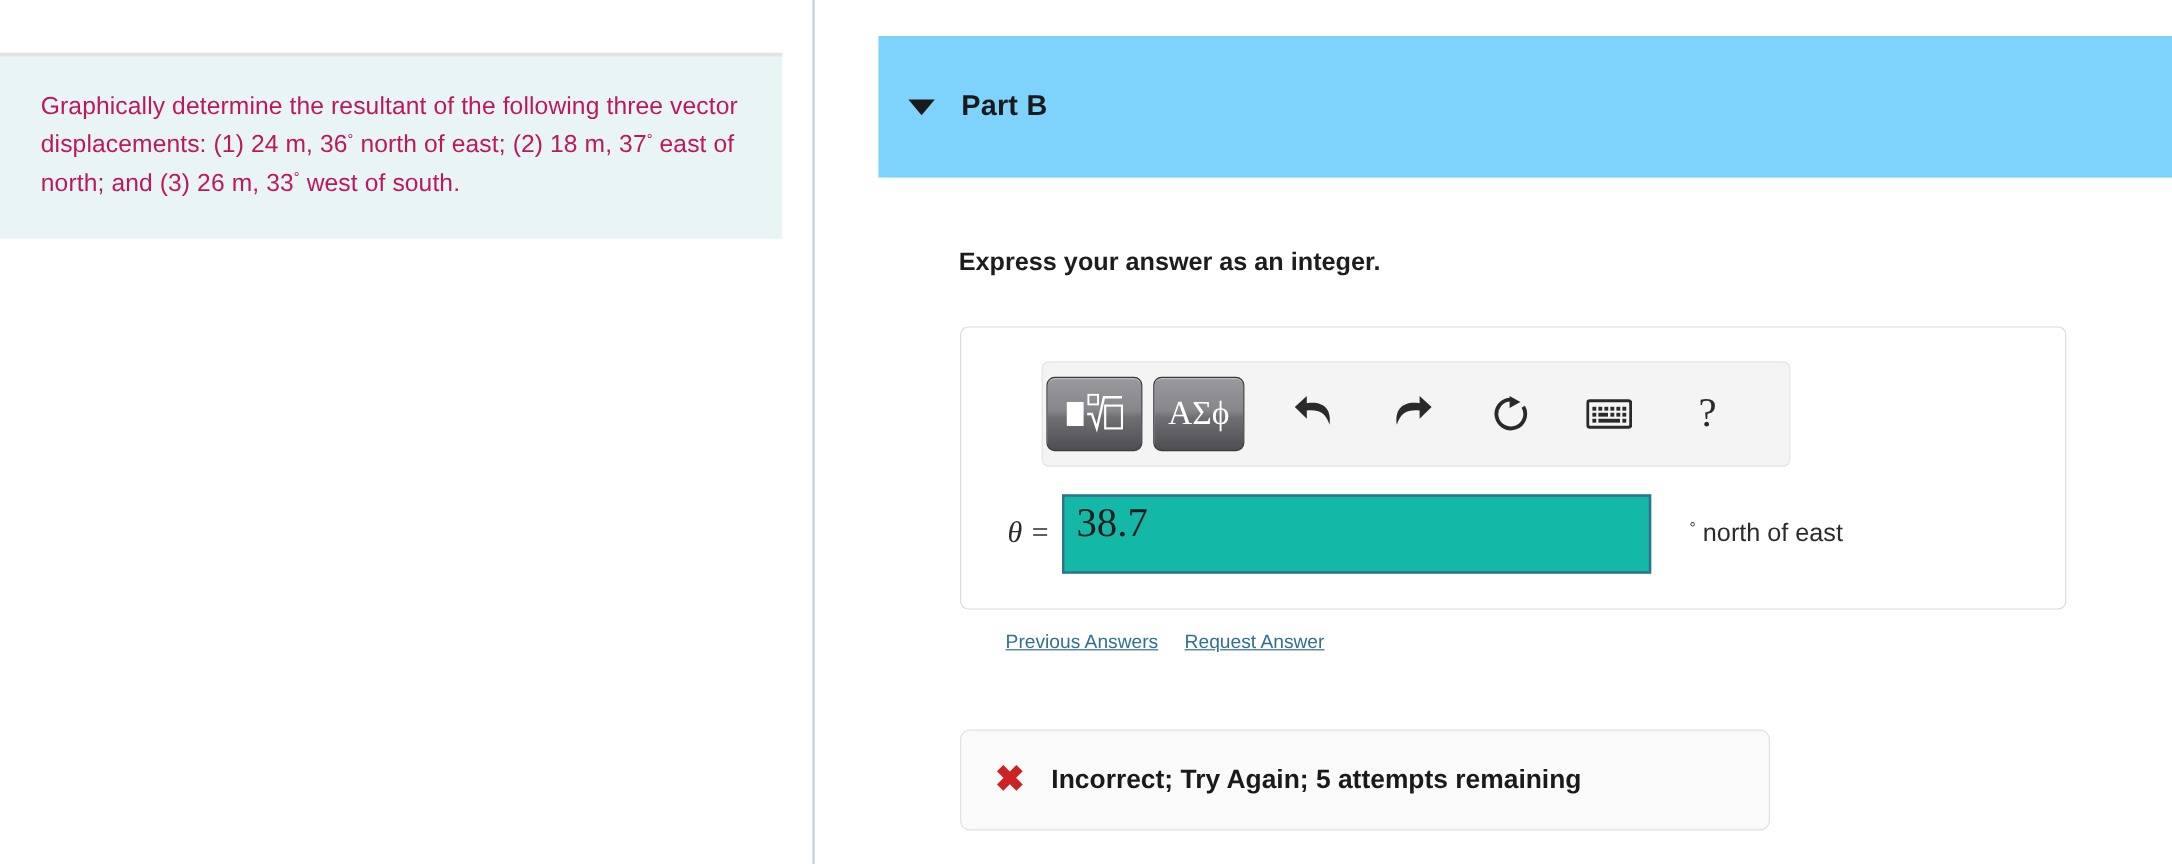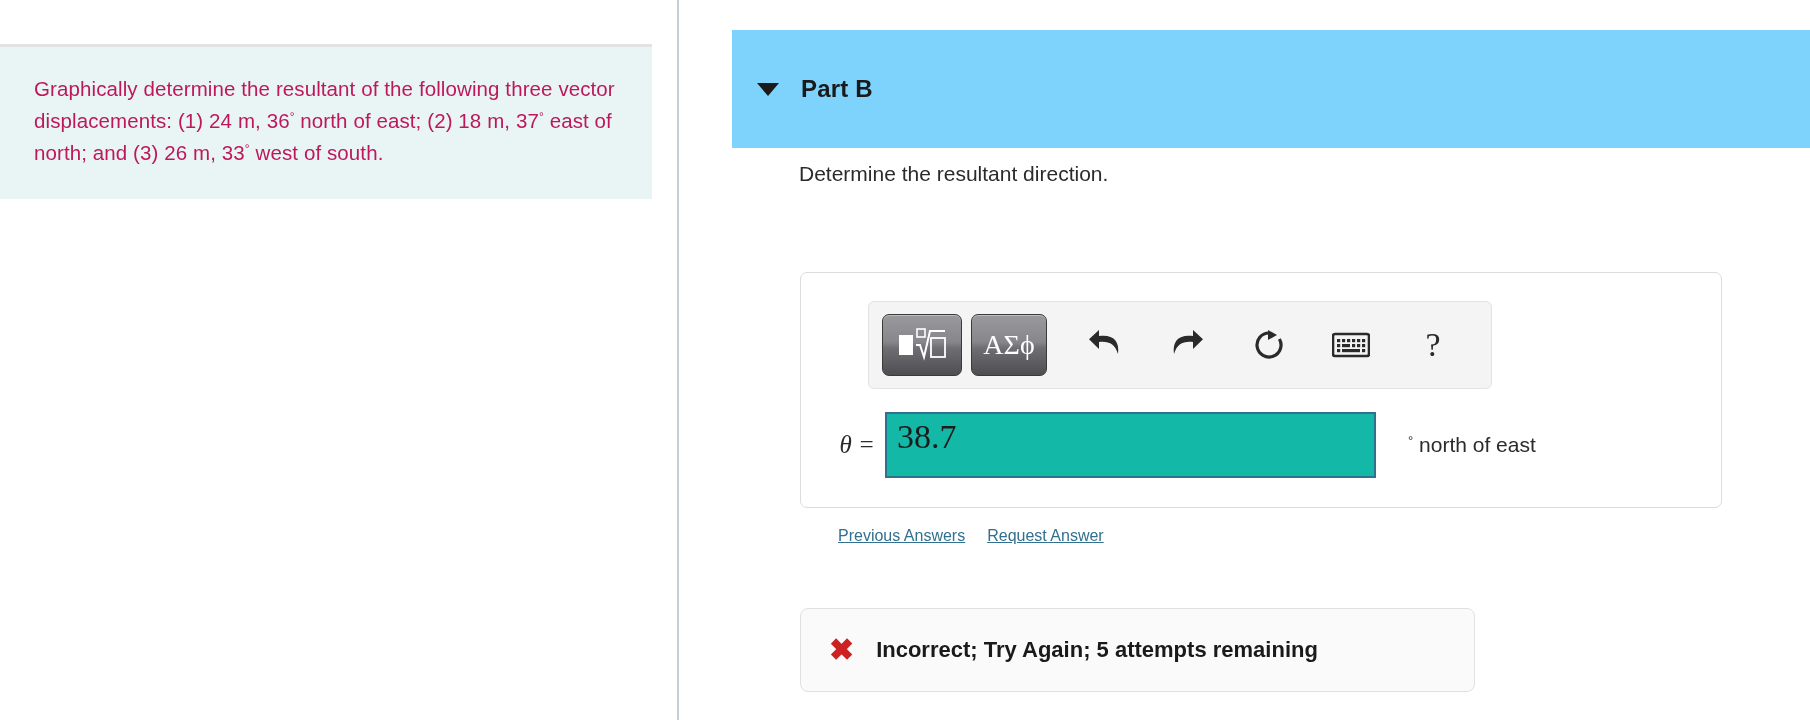--- a/index.html
+++ b/index.html
@@ -89,21 +89,21 @@
     border-radius: 7px;
   }
 
   #math-toolbar {
     position: absolute; left: 67px; top: 28px;
     width: 624px; height: 88px;
     background: #f4f4f4;
     border: 1px solid #e3e3e3;
     border-radius: 6px;
     display: flex; align-items: center;
-    padding-left: 13px;
+    padding-left: 3px;
   }
   .tb-btn {
     height: 62px;
     border-radius: 7px;
     border: 1px solid #3a3a3a;
     background: linear-gradient(to bottom, #9a9a9e 0%, #86868b 45%, #6e6e73 55%, #4e4e52 100%);
     box-shadow: inset 0 1px 0 rgba(255,255,255,.35);
     display: flex; align-items: center; justify-content: center;
     cursor: pointer;
     margin-right: 9px;
@@ -216,21 +216,21 @@
 
   <div id="column-divider"></div>
 
   <div id="right-pane">
 
     <div id="part-header">
       <div id="collapse-triangle"></div>
       <div id="part-title">Part B</div>
     </div>
 
-    <div id="question-prompt">Determine the resultant direction.</div>
+    <div id="answer-format-note">Express your answer as an integer.</div>
 
     <div id="answer-card">
 
       <div id="math-toolbar">
 
         <div class="tb-btn" id="btn-math-template">
           <svg width="48" height="34" viewBox="0 0 48 34">
             <rect x="1" y="7" width="14" height="20" fill="#ffffff"></rect>
             <rect x="19" y="1" width="8" height="8" fill="none" stroke="#ffffff" stroke-width="1.6"></rect>
             <path d="M18 17 L22 17 L26 29 L32 3 L47 3" fill="none" stroke="#ffffff" stroke-width="2"></path>

